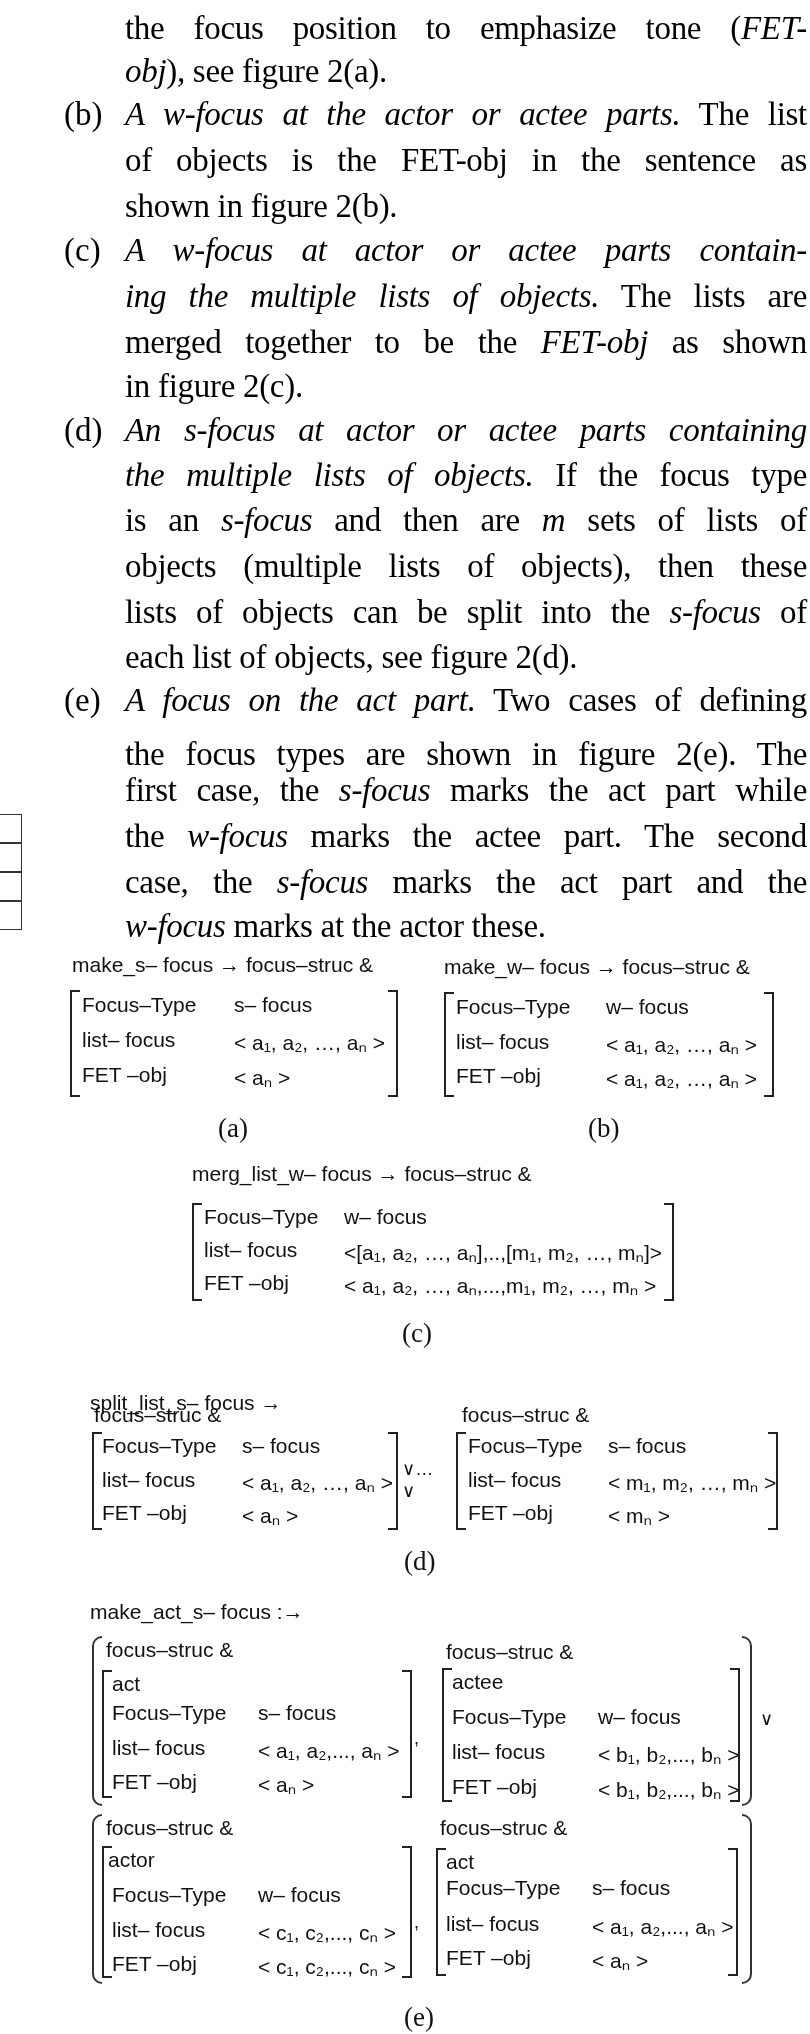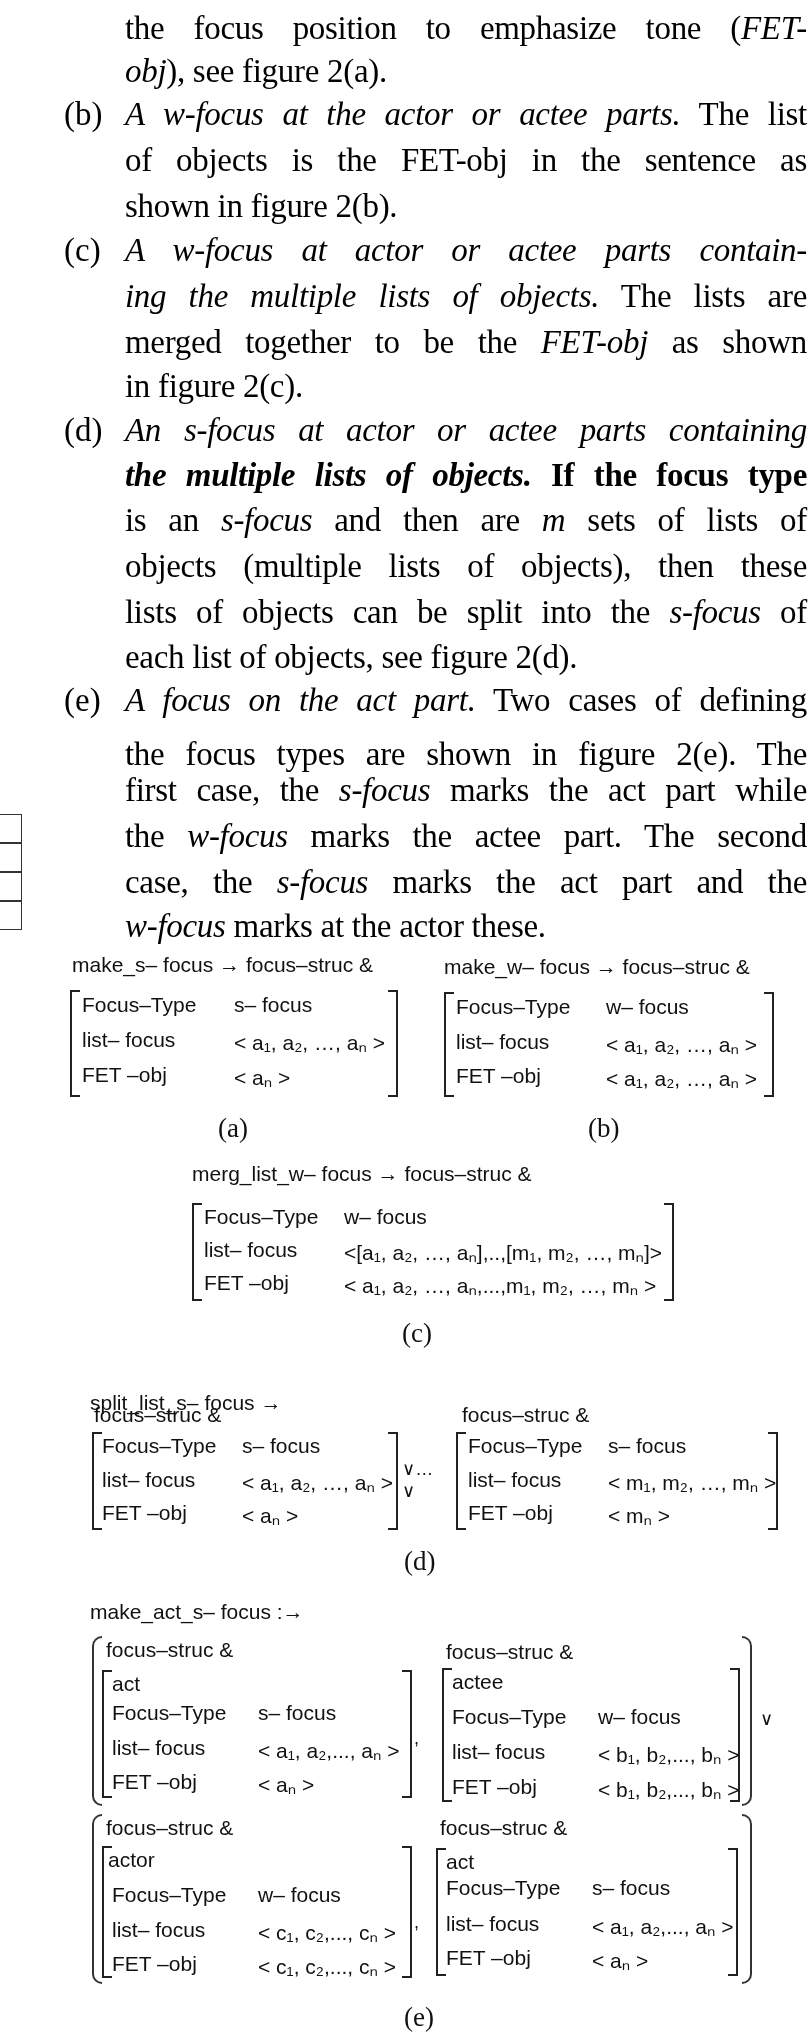--- a/index.html
+++ b/index.html
@@ -60,21 +60,21 @@
   <div class="line justify" style="left:125px; top:276px; width:682px;">
     <span class="it">ing the multiple lists of objects.</span><span> The lists are</span>
   </div>
   <div class="line justify" style="left:125px; top:322px; width:682px;">
     <span>merged together to be the </span><span class="it">FET-obj</span><span> as shown</span>
   </div>
   <div class="line" style="left:125px; top:366px;">in figure 2(c).</div>
 
   <div class="label" style="top:410px;">(d)</div>
   <div class="line justify it" style="left:125px; top:410px; width:682px;">An s-focus at actor or actee parts containing</div>
-  <div class="line justify" style="left:125px; top:455px; width:682px;font-weight:bold;">
+  <div class="line justify" style="left:125px; top:455px; width:682px;">
     <span class="it">the multiple lists of objects.</span><span> If the focus type</span>
   </div>
   <div class="line justify" style="left:125px; top:500px; width:682px;">
     <span>is an </span><span class="it">s-focus</span><span> and then are </span><span class="it">m</span><span> sets of lists of</span>
   </div>
   <div class="line justify" style="left:125px; top:546px; width:682px;">objects (multiple lists of objects), then these</div>
   <div class="line justify" style="left:125px; top:592px; width:682px;">
     <span>lists of objects can be split into the </span><span class="it">s-focus</span><span> of</span>
   </div>
   <div class="line" style="left:125px; top:637px;">each list of objects, see figure 2(d).</div>

